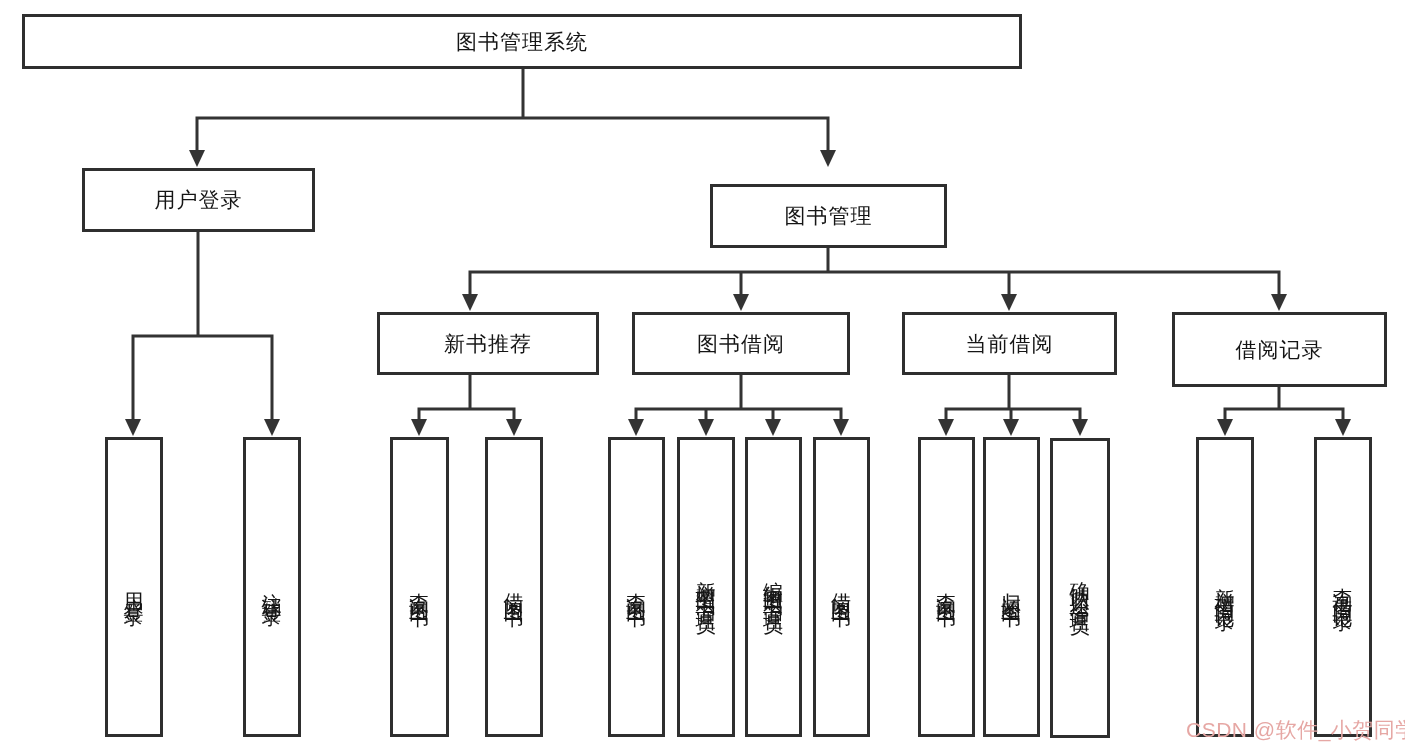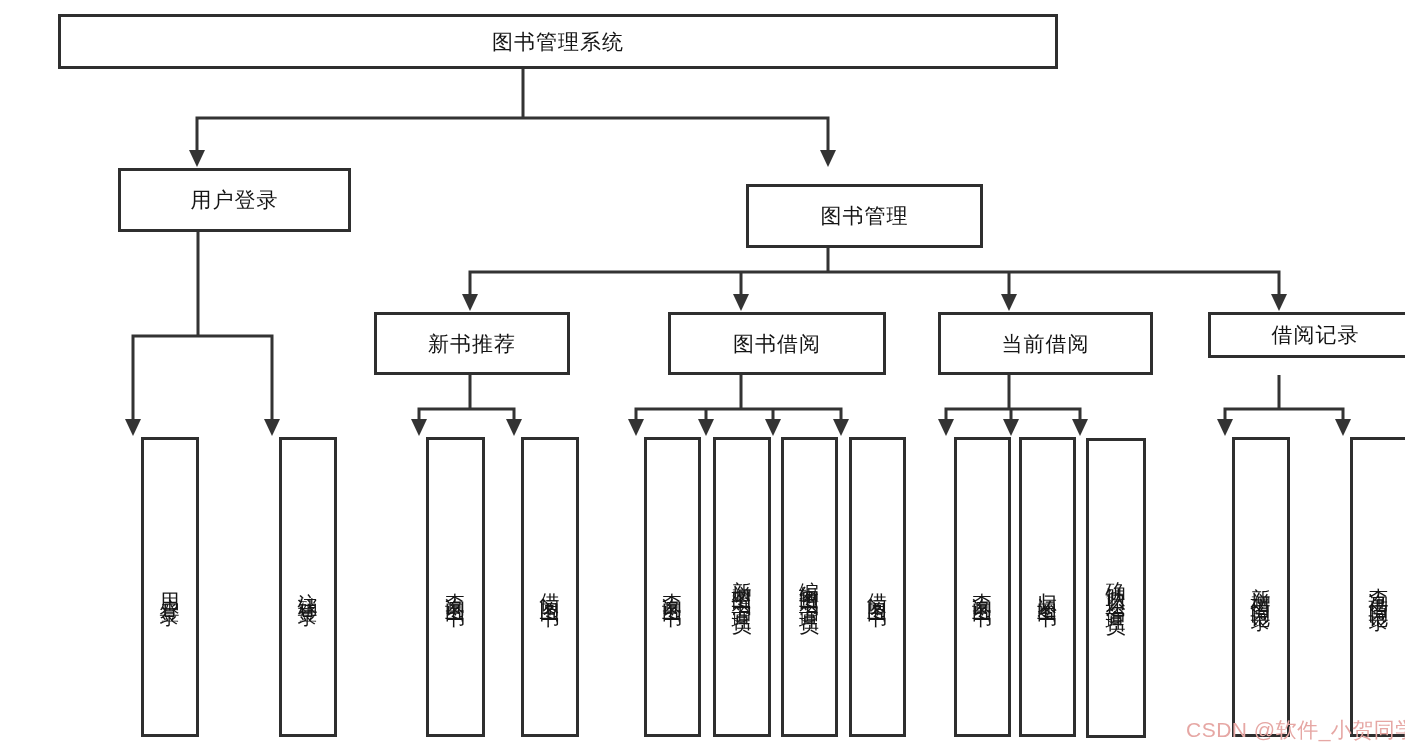--- a/index.html
+++ b/index.html
@@ -14,21 +14,20 @@
   .box{
     position:absolute;
     box-sizing:border-box;
     background:#ffffff;
     border:3px solid #2f2f2f;
     display:flex;
     align-items:center;
     justify-content:center;
     color:#151515;
     z-index:2;
-    margin-left:36px;
   }
   .hbox{
     font-size:21px;
     letter-spacing:1px;
     white-space:nowrap;
   }
   .vbox{
     writing-mode:vertical-rl;
     font-size:20px;
     letter-spacing:5px;
@@ -86,24 +85,24 @@
       <polygon points="1225,436 1217,419 1233,419"></polygon>
       <polygon points="1343,436 1335,419 1351,419"></polygon>
     </g>
   </svg>
 
   <div class="box hbox" style="left:22px;top:14px;width:1000px;height:55px">图书管理系统</div>
 
   <div class="box hbox" style="left:82px;top:168px;width:233px;height:64px">用户登录</div>
   <div class="box hbox" style="left:710px;top:184px;width:237px;height:64px">图书管理</div>
 
-  <div class="box hbox" style="left:338px;top:312px;width:196px;height:63px">新书推荐</div>
+  <div class="box hbox" style="left:377px;top:312px;width:222px;height:63px">新书推荐</div>
   <div class="box hbox" style="left:632px;top:312px;width:218px;height:63px">图书借阅</div>
   <div class="box hbox" style="left:902px;top:312px;width:215px;height:63px">当前借阅</div>
-  <div class="box hbox" style="left:1172px;top:312px;width:215px;height:46px">借阅记录</div>
+  <div class="box hbox" style="left:1172px;top:312px;width:215px;height:75px">借阅记录</div>
 
   <div class="box vbox" style="left:105px;top:437px;width:58px;height:300px">用户登录</div>
   <div class="box vbox" style="left:243px;top:437px;width:58px;height:300px">注销登录</div>
 
   <div class="box vbox" style="left:390px;top:437px;width:59px;height:300px">查询图书</div>
   <div class="box vbox" style="left:485px;top:437px;width:58px;height:300px">借阅图书</div>
 
   <div class="box vbox" style="left:608px;top:437px;width:57px;height:300px">查询图书</div>
   <div class="box vbox" style="left:677px;top:437px;width:58px;height:300px">新增图书（管理员）</div>
   <div class="box vbox" style="left:745px;top:437px;width:57px;height:300px">编辑图书（管理员）</div>

